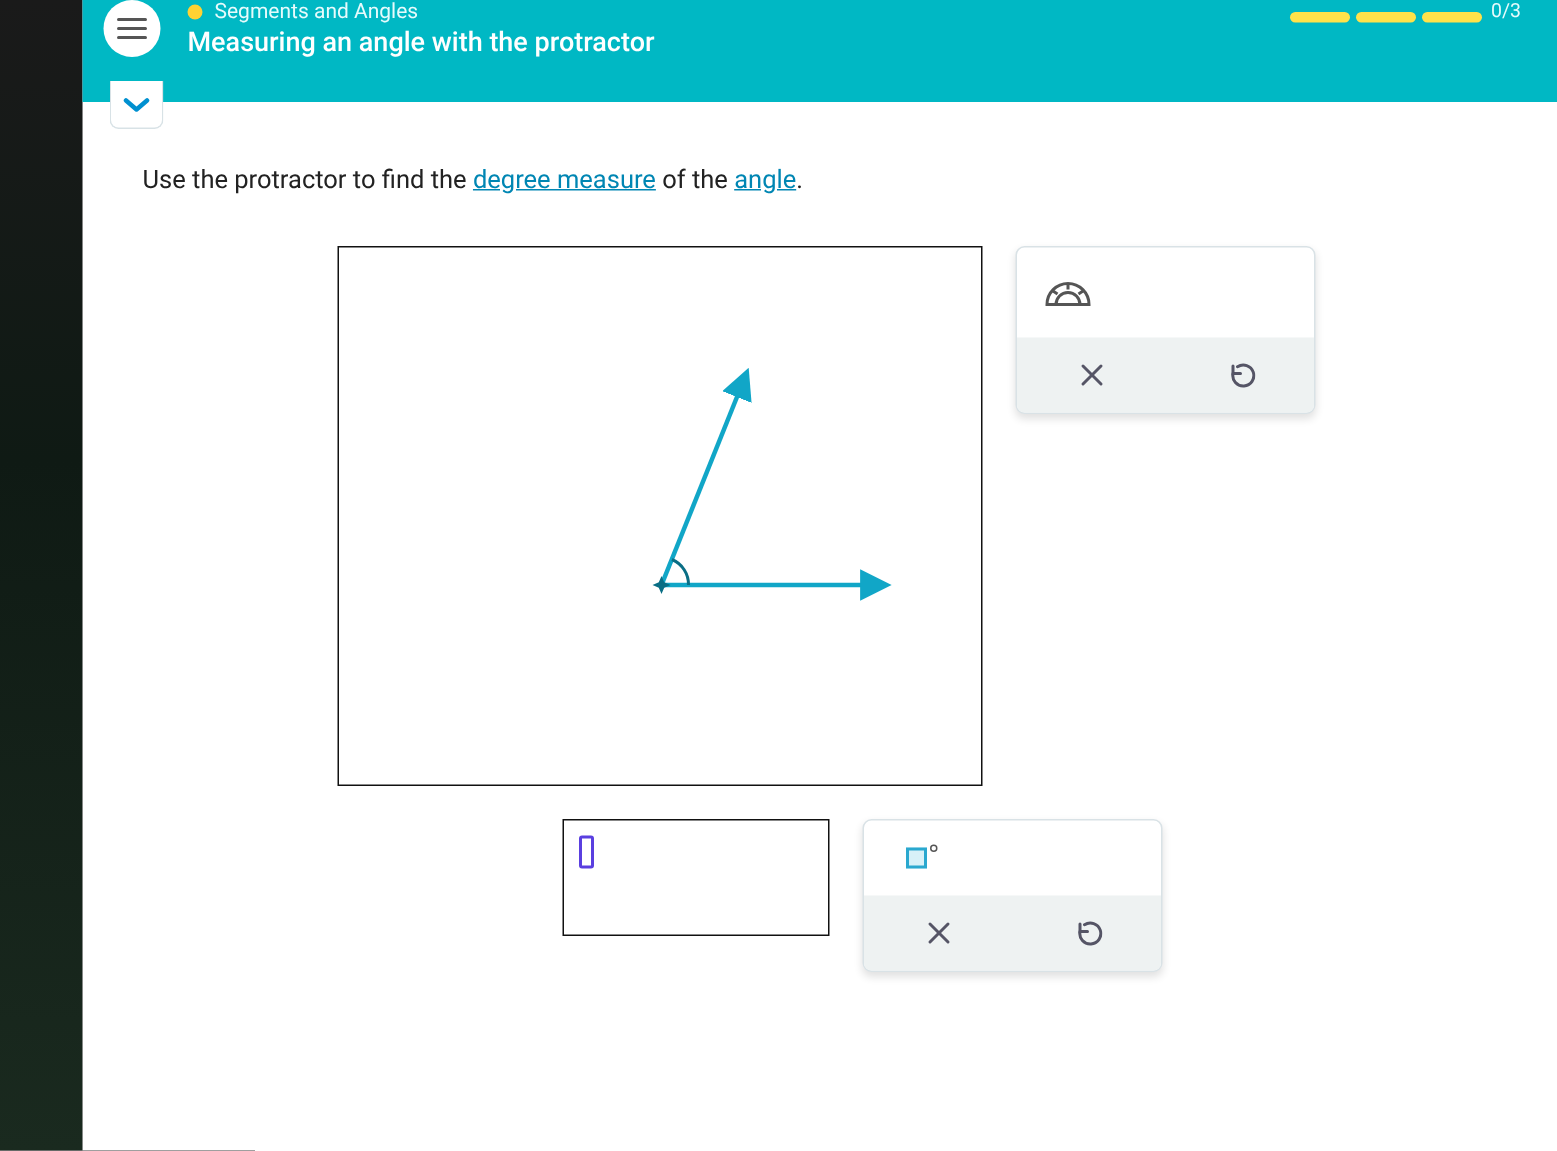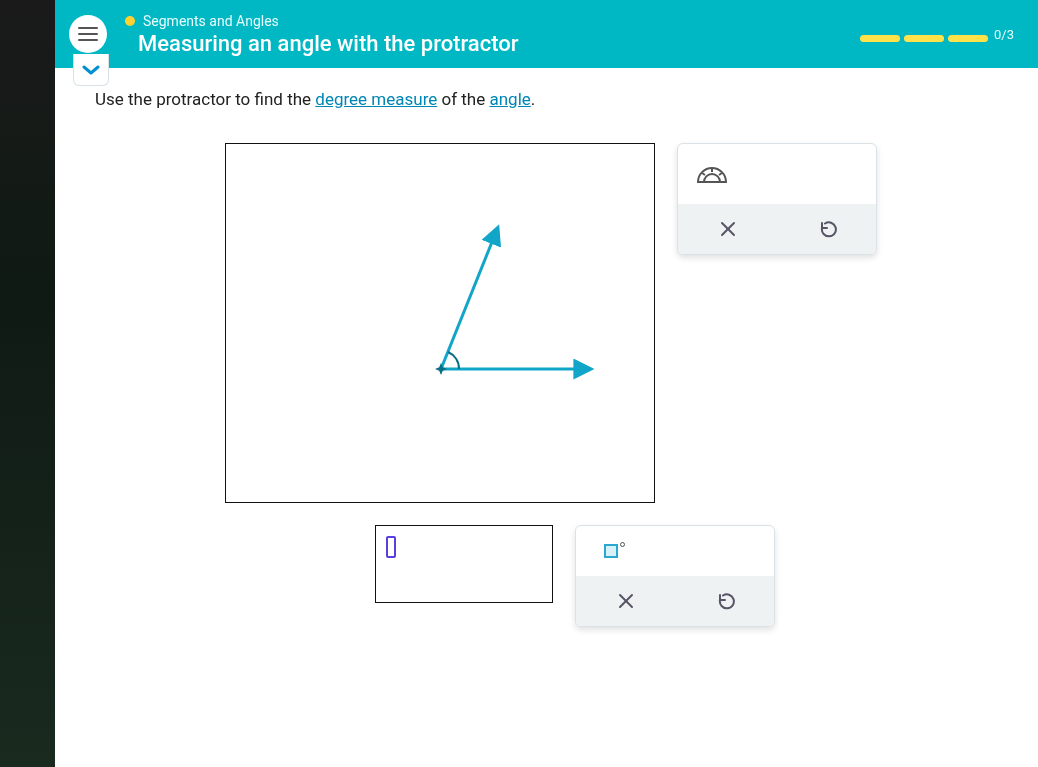--- a/index.html
+++ b/index.html
@@ -21,21 +21,21 @@
     position: absolute;
     left: 55px; top: 0; right: 0; bottom: 0;
     background: #ffffff;
     display: flex;
     flex-direction: column;
   }
   .header {
     background: #00b8c4;
     height: 68px;
     display: flex;
-    align-items: center;
+    align-items: flex-start;
     padding: 0 14px;
     color: #fff;
     position: relative;
   }
   .menu-btn {
     width: 38px; height: 38px;
     border-radius: 50%;
     background: #ffffff;
     display: flex;
     align-items: center;
@@ -55,24 +55,23 @@
     font-size: 14px;
     color: #e6fbfc;
     margin-bottom: 2px;
   }
   .dot {
     width: 10px; height: 10px; border-radius: 50%;
     background: #ffd233;
     display: inline-block;
   }
   .topic-title {
-    font-size: 22px;
+    font-size: 18px;
     font-weight: 500;
     color: #ffffff;
-    margin-left: 13px;
   }
   .progress-area {
     display: flex;
     flex-direction: row;
     align-items: flex-end;
     gap: 6px;
     margin-right: 10px;
   }
   .progress-segments {
     display: flex;
@@ -97,21 +96,21 @@
     border-top: none;
     border-radius: 0 0 6px 6px;
     display: flex;
     align-items: center;
     justify-content: center;
     cursor: pointer;
   }
   .header-tab svg { stroke: #0090d0; }
   .content {
     flex: 1;
-    padding: 19px 40px 20px 40px;
+    padding: 40px 40px 20px 40px;
     position: relative;
     overflow: auto;
   }
   .prompt {
     font-size: 17px;
     color: #222;
     line-height: 1.5;
     margin-bottom: 30px;
   }
   .prompt .term {

